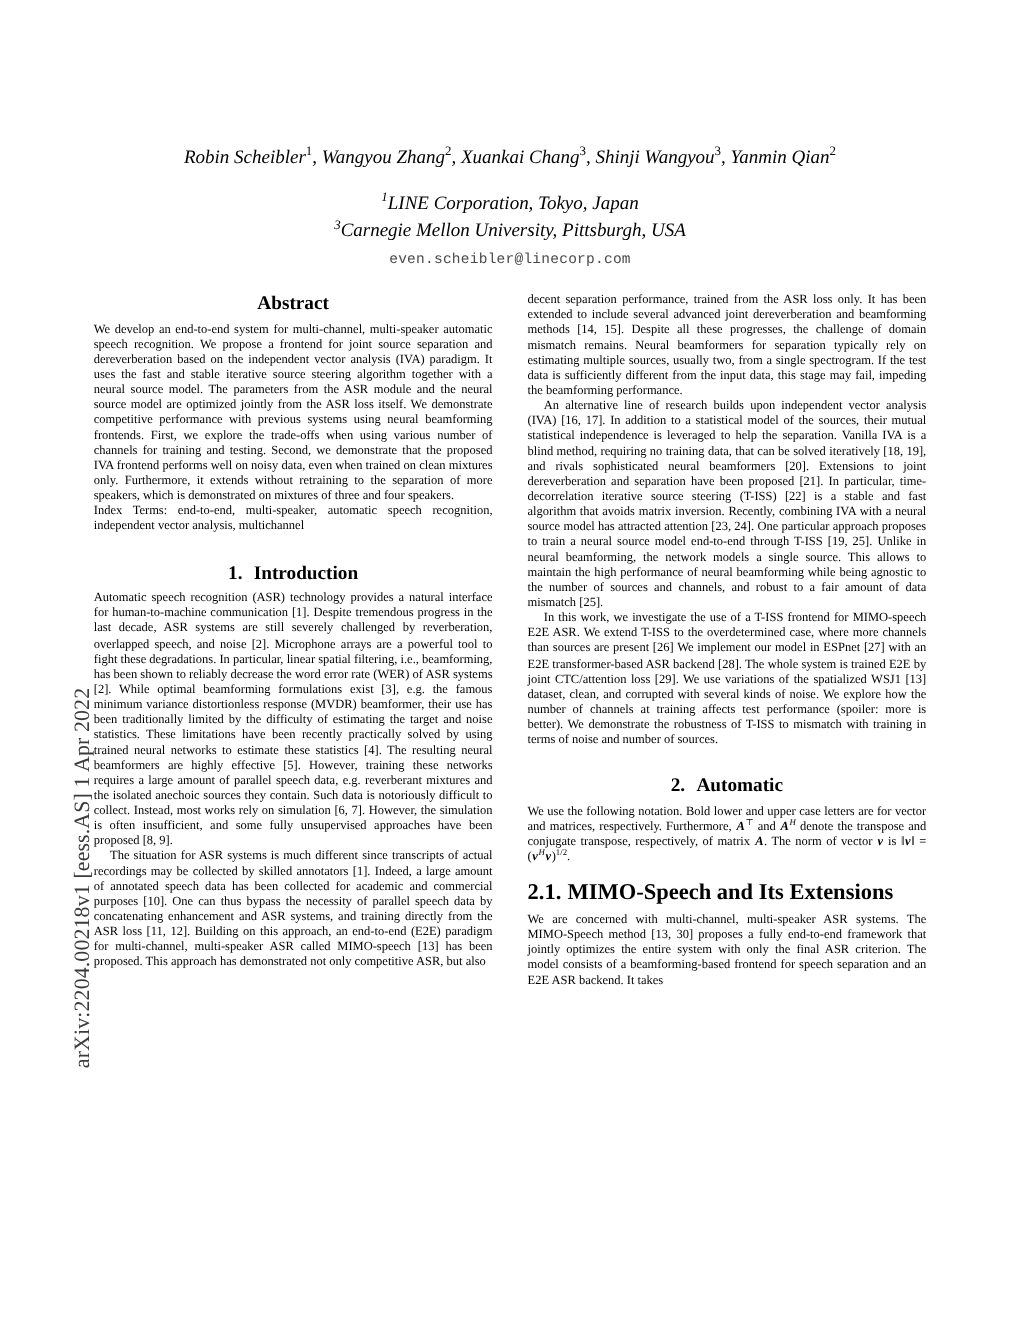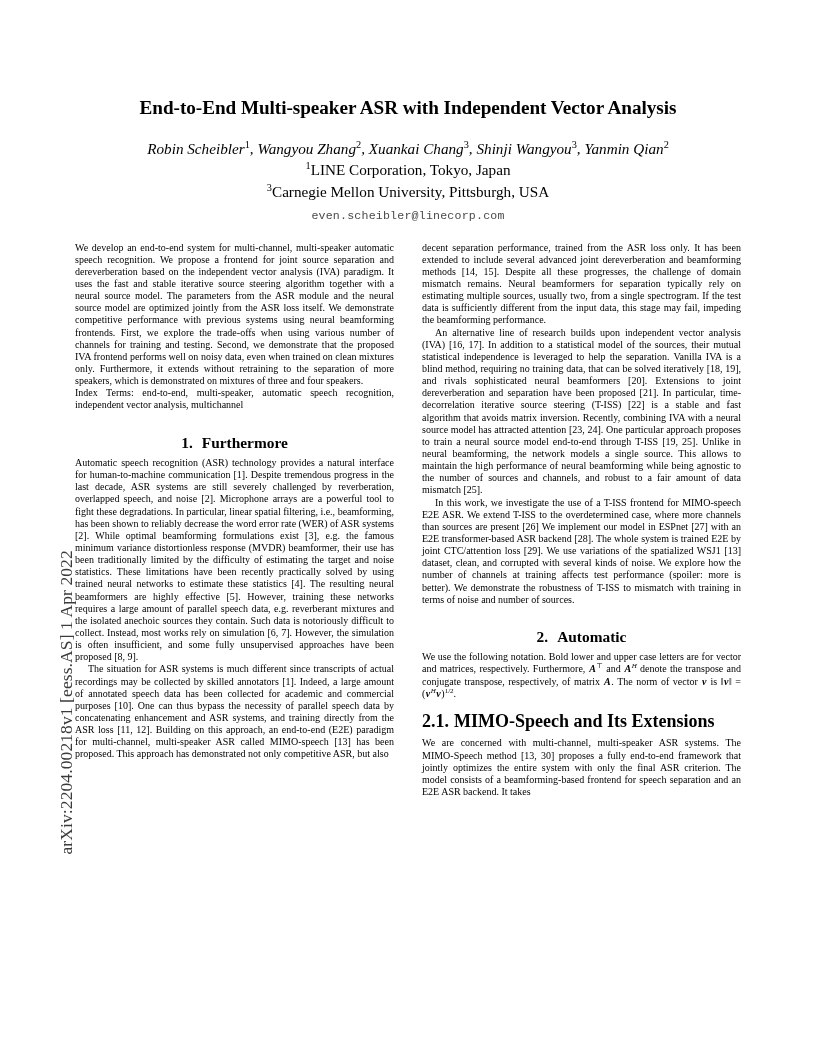--- a/index.html
+++ b/index.html
@@ -66,23 +66,24 @@
     font-style: italic;
     line-height: 1.25;
   }
   #author-line sup {
     font-style: normal;
     font-size: 0.68em;
     vertical-align: super;
     line-height: 0;
   }
   .affil-list {
-    margin-top: 1px;
+    margin-top: 17px;
     font-size: 15.2px;
     line-height: 1.42;
+    font-style: italic;
   }
   .affil-list .affil {
     display: block;
   }
   .affil-list sup {
     font-size: 0.68em;
     vertical-align: super;
     line-height: 0;
   }
   #contact-email {
@@ -157,45 +158,47 @@
 </head>
 <body>
 
 <div id="arxiv-stamp">
   <div class="vtext">arXiv:2204.00218v1  [eess.AS]  1 Apr 2022</div>
 </div>
 
 <div id="page">
 
   <div id="titleblock">
-    <div id="paper-title">End-to-End Multi-speaker ASR with Independent Vector Analysis</div>
 
     <div id="author-line"><span>Robin Scheibler</span><sup>1</sup><span>, </span><span>Wangyou Zhang</span><sup>2</sup><span>, </span><span>Xuankai Chang</span><sup>3</sup><span>, </span><span>Shinji Wangyou</span><sup>3</sup><span>, </span><span>Yanmin Qian</span><sup>2</sup></div>
 
     <div class="affil-list">
         <span class="affil"><sup>1</sup><span>LINE Corporation, Tokyo, Japan</span></span>
         <span class="affil"><sup>3</sup><span>Carnegie Mellon University, Pittsburgh, USA</span></span>
       </div>
 
     <div id="contact-email">even.scheibler@linecorp.com</div>
   </div>
 
   <div id="columns">
 
     <div class="column">
 
+      <h2 class="sec-head">
+        <span>Abstract</span>
+      </h2>
 
       <p class="para">We develop an end-to-end system for multi-channel, multi-speaker automatic speech recognition. We propose a frontend for joint source separation and dereverberation based on the independent vector analysis (IVA) paradigm. It uses the fast and stable iterative source steering algorithm together with a neural source model. The parameters from the ASR module and the neural source model are optimized jointly from the ASR loss itself. We demonstrate competitive performance with previous systems using neural beamforming frontends. First, we explore the trade-offs when using various number of channels for training and testing. Second, we demonstrate that the proposed IVA frontend performs well on noisy data, even when trained on clean mixtures only. Furthermore, it extends without retraining to the separation of more speakers, which is demonstrated on mixtures of three and four speakers.</p>
 
       <p class="para"><span class="bold">Index Terms</span><span>: end-to-end, multi-speaker, automatic speech recognition, independent vector analysis, multichannel</span></p>
 
       <div class="sec-gap-top"></div>
 
       <h2 class="sec-head">
-        <span class="secnum">1.</span><span>Furthermore</span>
+        <span class="secnum">1.</span><span>Introduction</span>
       </h2>
 
       <p class="para">Automatic speech recognition (ASR) technology provides a natural interface for human-to-machine communication [1]. Despite tremendous progress in the last decade, ASR systems are still severely challenged by reverberation, overlapped speech, and noise [2]. Microphone arrays are a powerful tool to fight these degradations. In particular, linear spatial filtering, i.e., beamforming, has been shown to reliably decrease the word error rate (WER) of ASR systems [2]. While optimal beamforming formulations exist [3], e.g. the famous minimum variance distortionless response (MVDR) beamformer, their use has been traditionally limited by the difficulty of estimating the target and noise statistics. These limitations have been recently practically solved by using trained neural networks to estimate these statistics [4]. The resulting neural beamformers are highly effective [5]. However, training these networks requires a large amount of parallel speech data, e.g. reverberant mixtures and the isolated anechoic sources they contain. Such data is notoriously difficult to collect. Instead, most works rely on simulation [6, 7]. However, the simulation is often insufficient, and some fully unsupervised approaches have been proposed [8, 9].</p>
       <p class="para indent">The situation for ASR systems is much different since transcripts of actual recordings may be collected by skilled annotators [1]. Indeed, a large amount of annotated speech data has been collected for academic and commercial purposes [10]. One can thus bypass the necessity of parallel speech data by concatenating enhancement and ASR systems, and training directly from the ASR loss [11, 12]. Building on this approach, an end-to-end (E2E) paradigm for multi-channel, multi-speaker ASR called MIMO-speech [13] has been proposed. This approach has demonstrated not only competitive ASR, but also</p>
 
     </div>
 
     <div class="column">
 
       <p class="para">decent separation performance, trained from the ASR loss only. It has been extended to include several advanced joint dereverberation and beamforming methods [14, 15]. Despite all these progresses, the challenge of domain mismatch remains. Neural beamformers for separation typically rely on estimating multiple sources, usually two, from a single spectrogram. If the test data is sufficiently different from the input data, this stage may fail, impeding the beamforming performance.</p>

